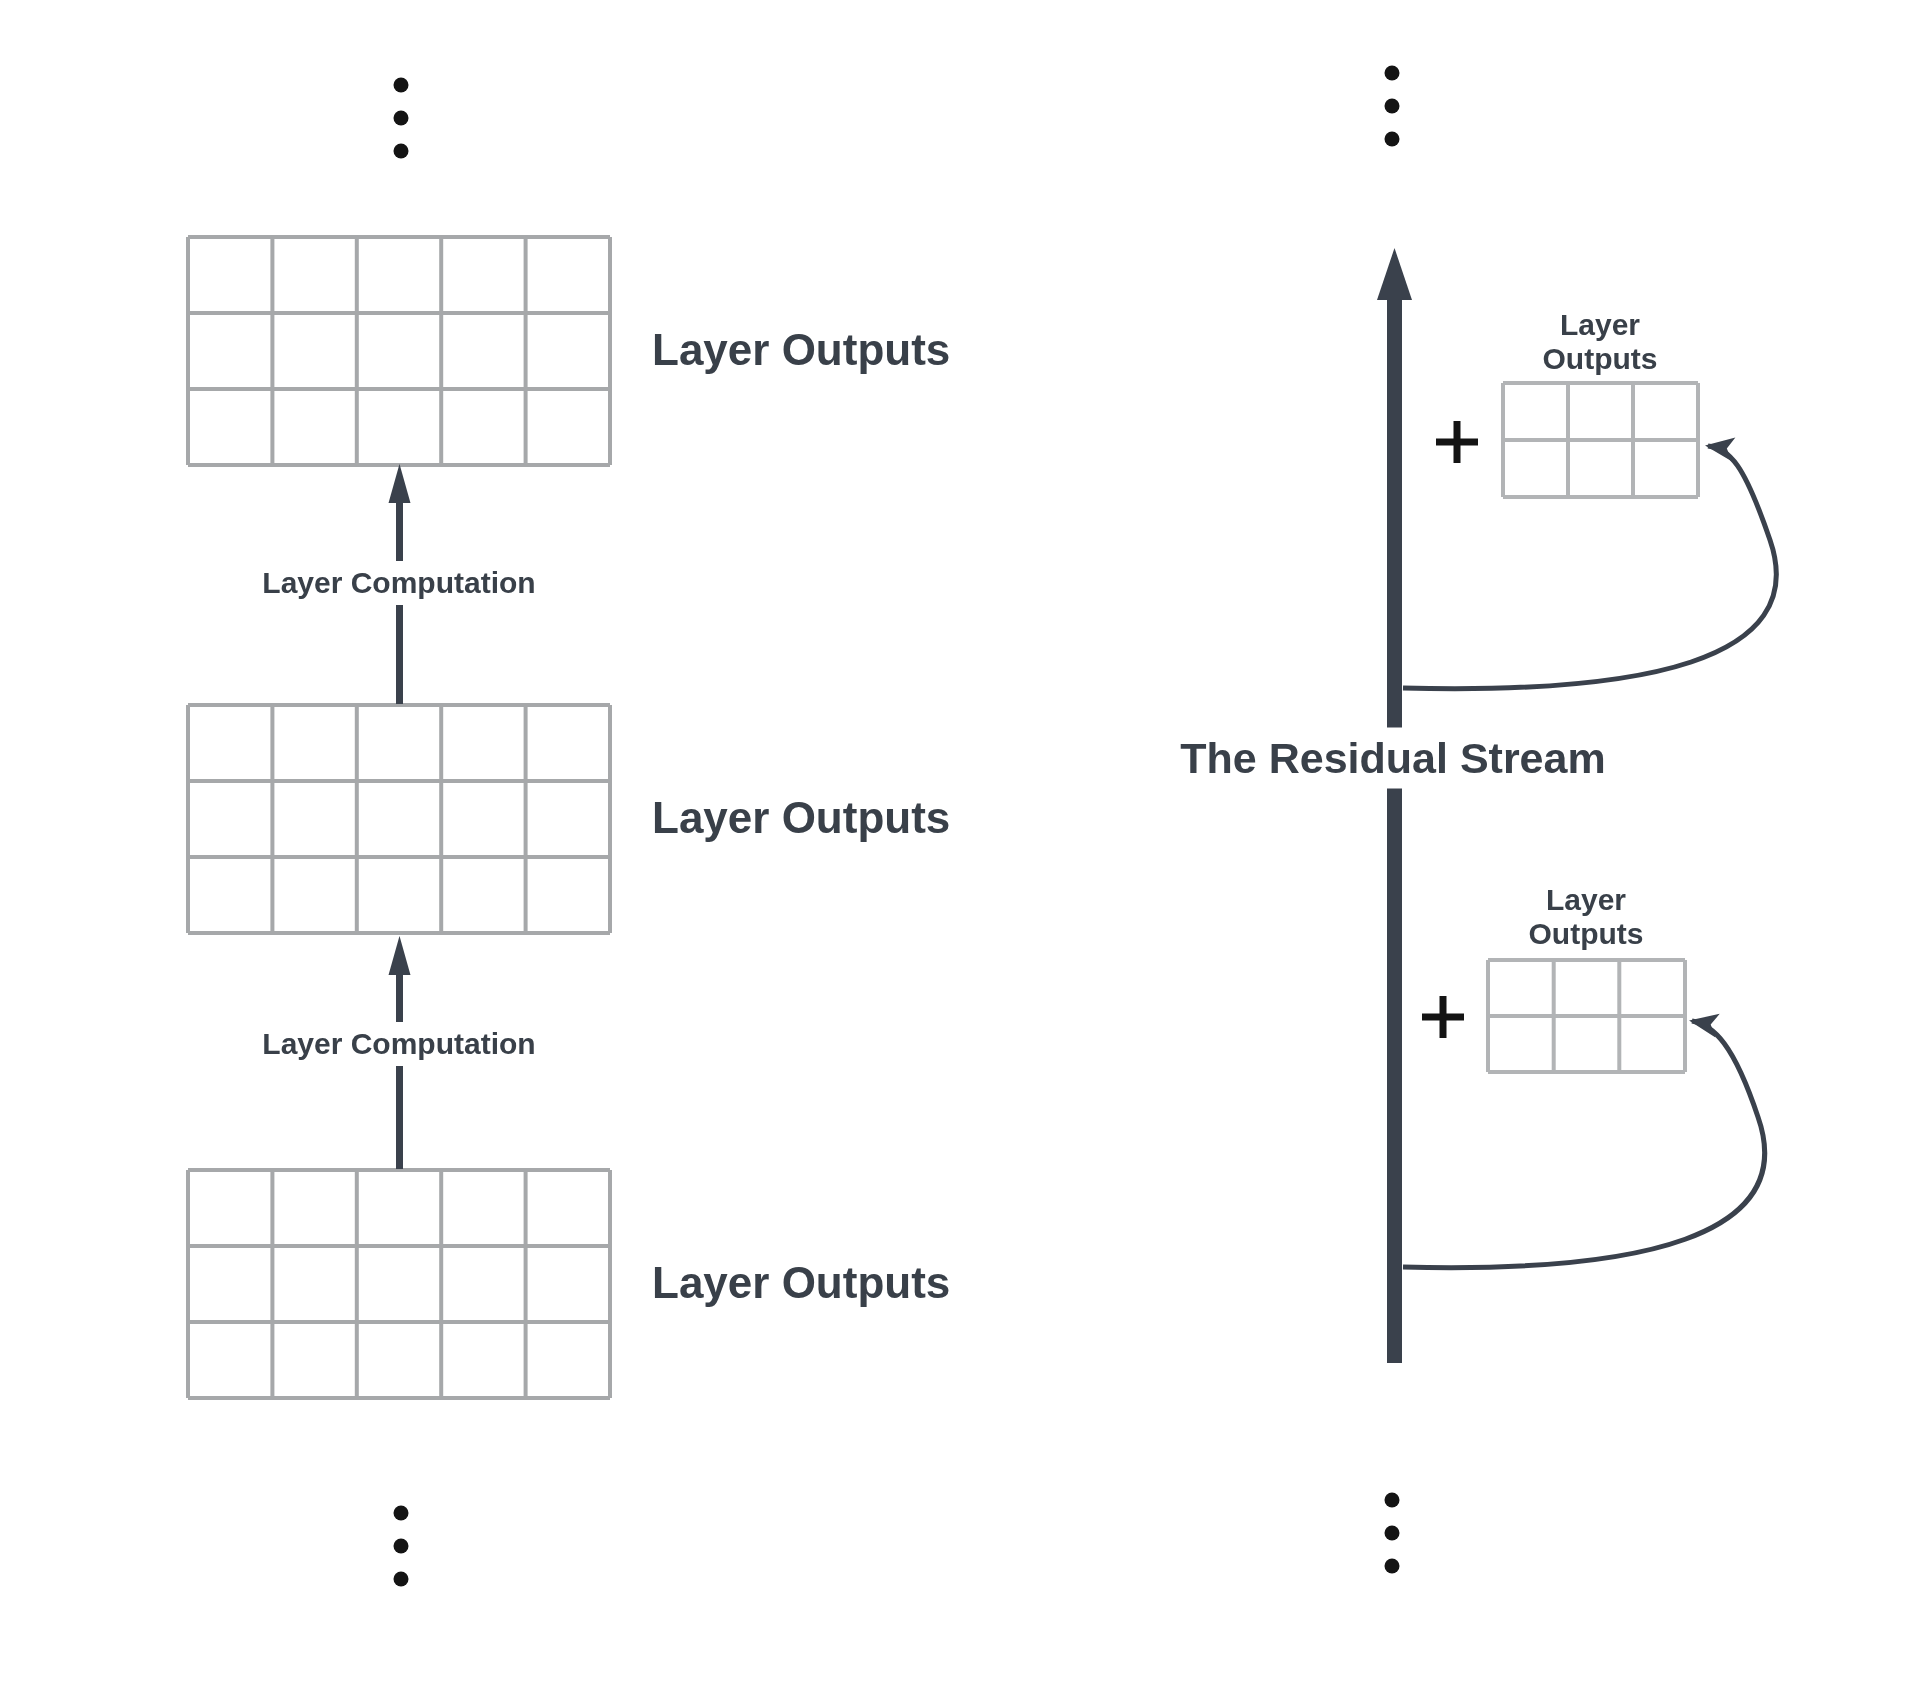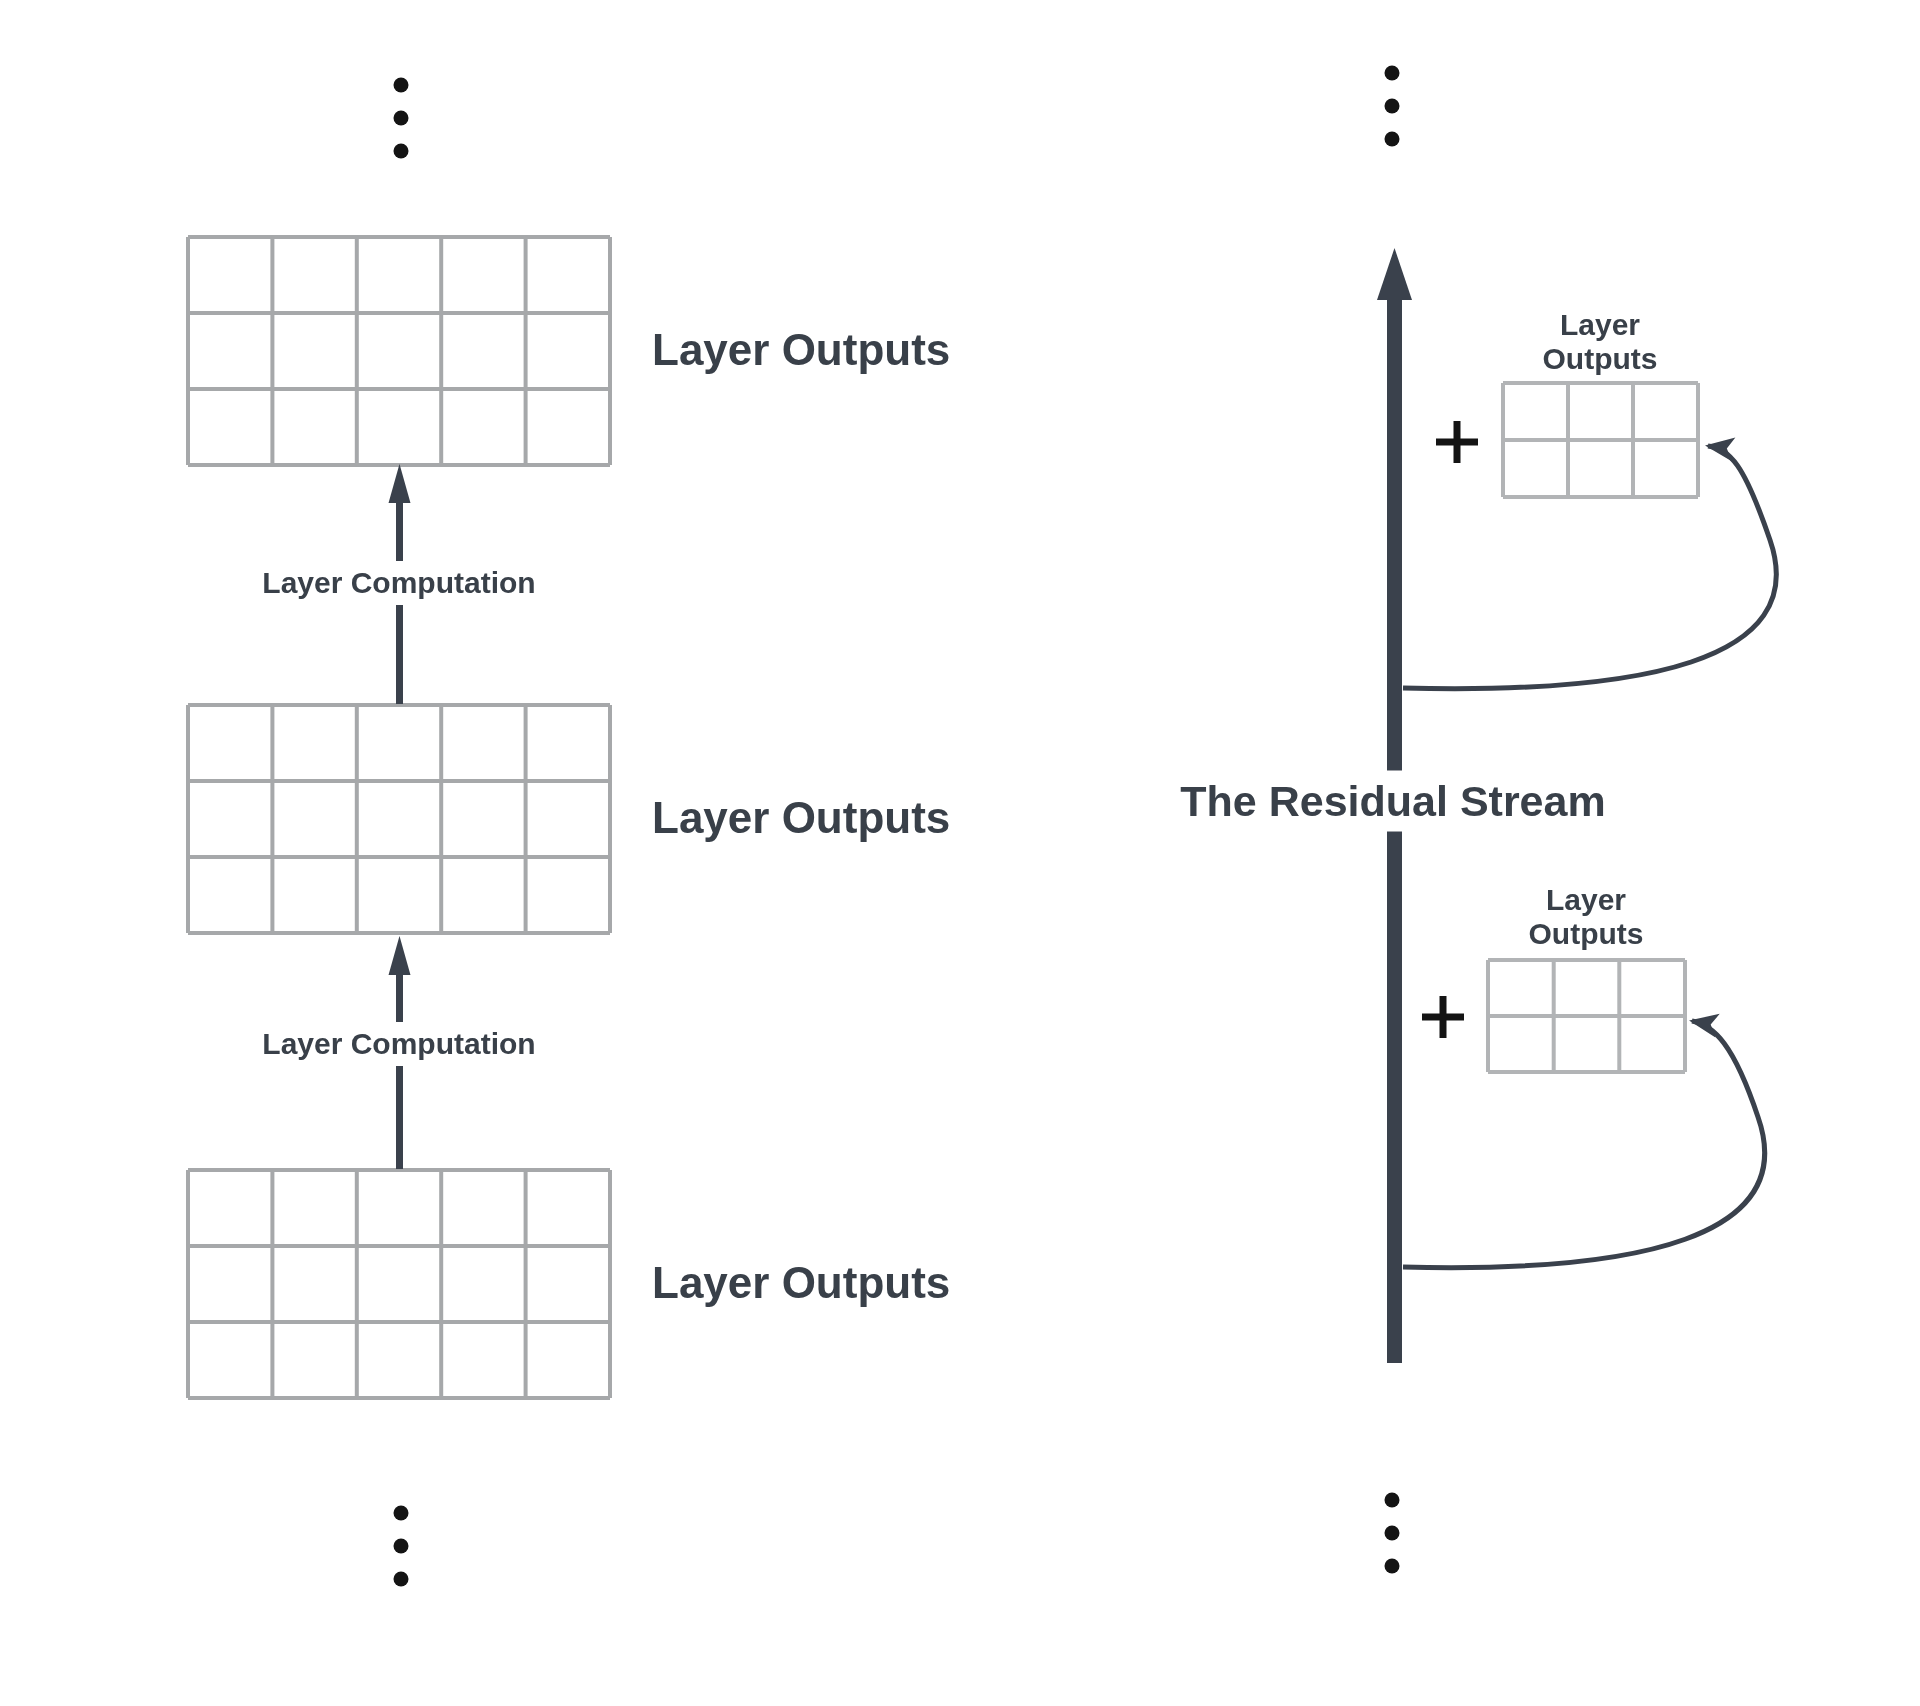--- a/index.html
+++ b/index.html
@@ -126,18 +126,18 @@
     </g>
   </svg>
 
   <div class="txt lo" style="left:652px; top:351px;">Layer Outputs</div>
   <div class="txt lo" style="left:652px; top:819px;">Layer Outputs</div>
   <div class="txt lo" style="left:652px; top:1284px;">Layer Outputs</div>
 
   <div class="txt lc" style="left:399px; top:583px;">Layer Computation</div>
   <div class="txt lc" style="left:399px; top:1044px;">Layer Computation</div>
 
-  <div class="txt title" style="left:1393px; top:801px;">The Residual Stream</div>
+  <div class="txt title" style="left:1393px; top:758px;">The Residual Stream</div>
 
   <div class="txt sm" style="left:1600px; top:342px;">Layer Outputs</div>
   <div class="txt sm" style="left:1586px; top:917px;">Layer Outputs</div>
 
 </div>
 
 </body></html>

